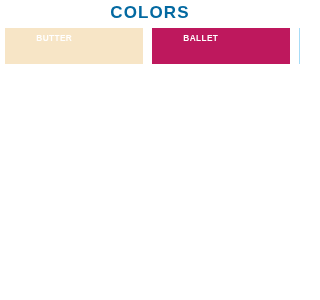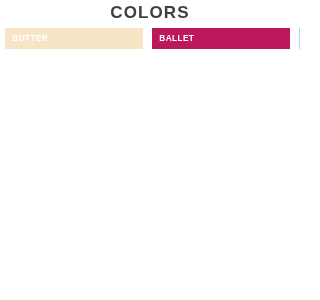--- a/index.html
+++ b/index.html
@@ -22,43 +22,44 @@
   }
   #palette-title {
     position: absolute;
     top: 2px;
     left: 0;
     width: 300px;
     text-align: center;
     font-size: 17px;
     font-weight: bold;
     letter-spacing: 1.1px;
-    color: #404040;
+    color: #0369a1;
     font-family: "Liberation Sans", sans-serif;
     line-height: 22px;
   }
   #swatch-grid {
     position: absolute;
     top: 28px;
     left: 5px;
     width: 290px;
     display: grid;
     grid-template-columns: 138px 138px;
     column-gap: 9px;
     row-gap: 5px;
     grid-auto-rows: 21px;
     grid-auto-flow: column;
   }
   .swatch {
     position: relative;
-    height: 21px;
+    height: 36px;
     width: 138px;
     box-sizing: border-box;
     display: flex;
     overflow: hidden;
+    padding-left: 24px;
   }
   .swatch-label {
     color: #ffffff;
     font-family: "Liberation Sans Narrow", "Liberation Sans", sans-serif;
     font-size: 9px;
     font-weight: bold;
     letter-spacing: 0.4px;
     padding-left: 8px;
     white-space: nowrap;
     transform: scaleX(0.92);

